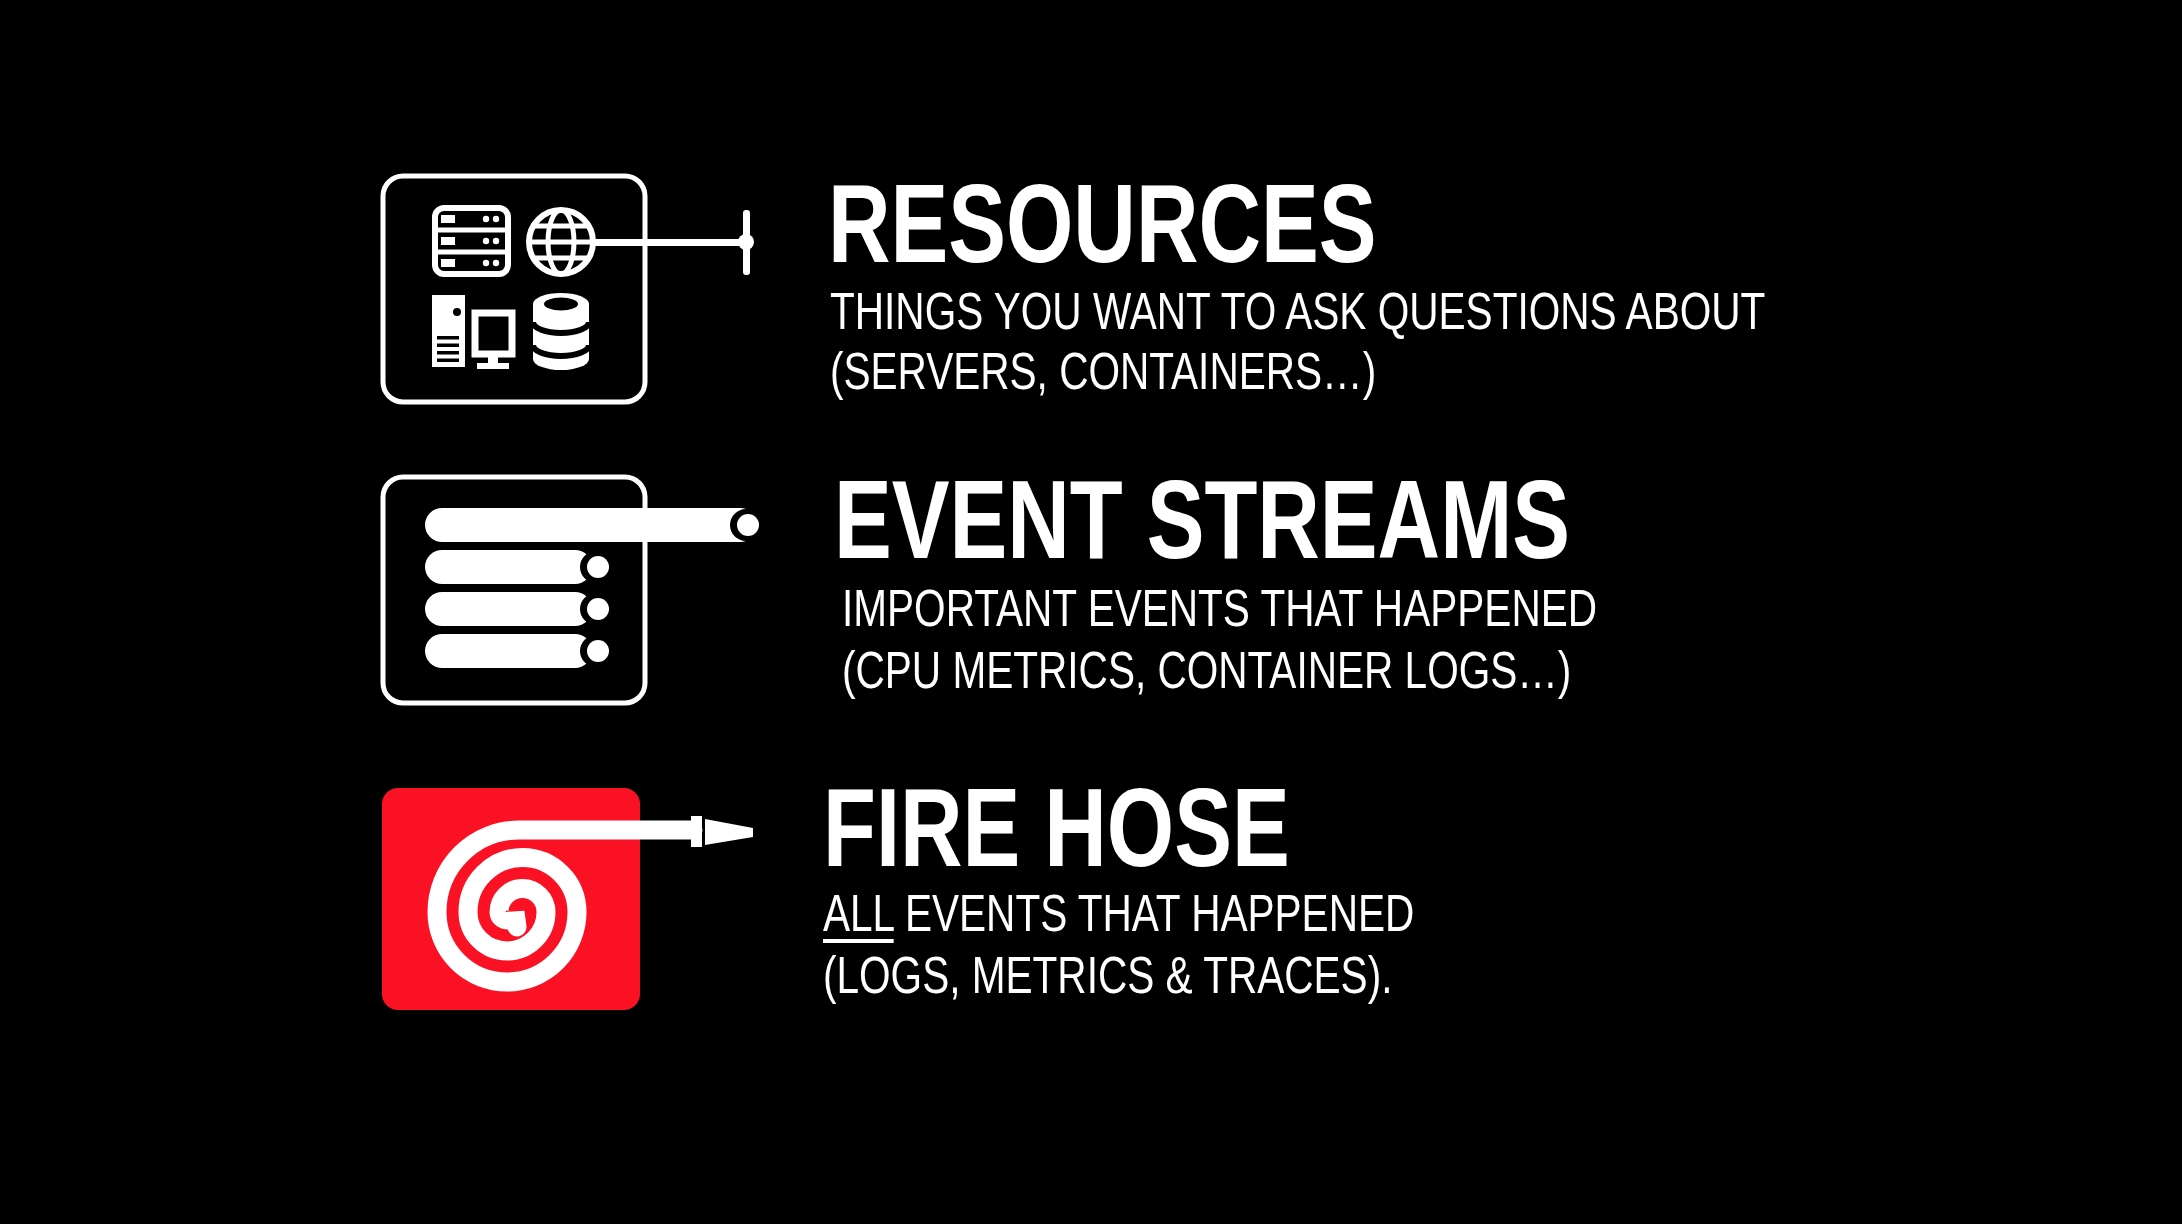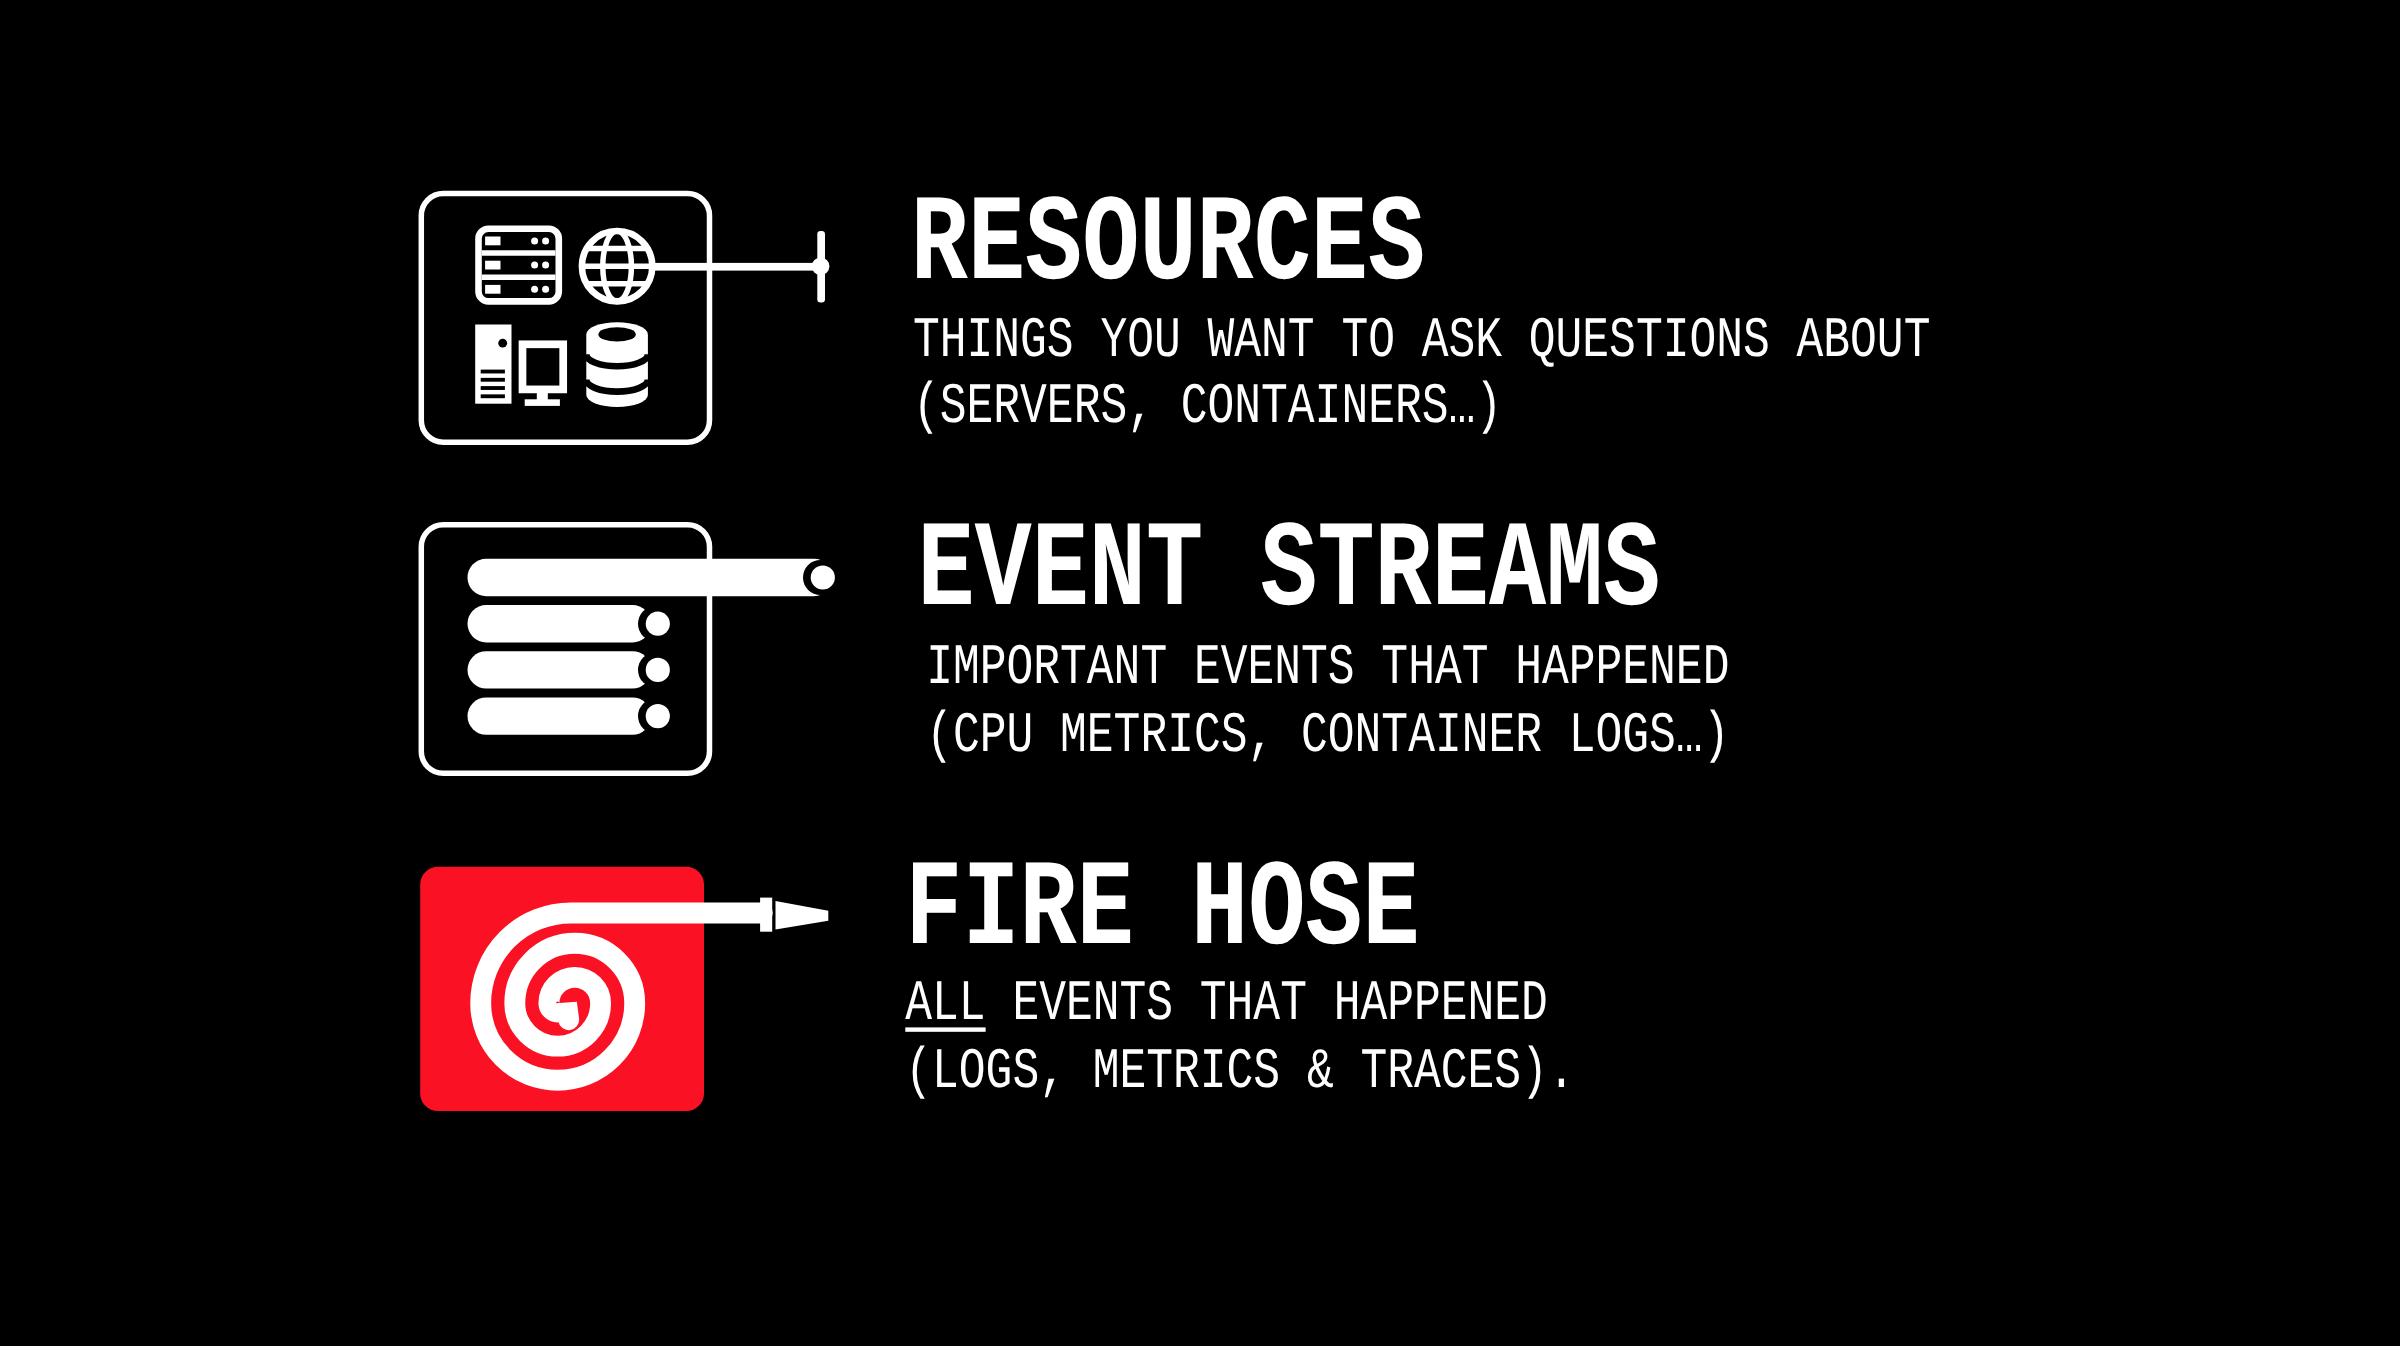--- a/index.html
+++ b/index.html
@@ -1,21 +1,21 @@
 <!DOCTYPE html>
 <html><head>
 <meta charset="utf-8">
 <style>
   html,body{margin:0;padding:0;background:#000;}
   .slide{
     position:relative;
     width:2182px;height:1224px;
     background:#000;
     overflow:hidden;
-    font-family:Liberation Mono, monospace;
+    font-family:Liberation Sans, sans-serif;
     color:#fff;
   }
   .row-icon{position:absolute;}
   .title{
     position:absolute;
     font-size:111px;
     font-weight:bold;
     line-height:111px;
     white-space:nowrap;
     transform:scaleX(0.78);

